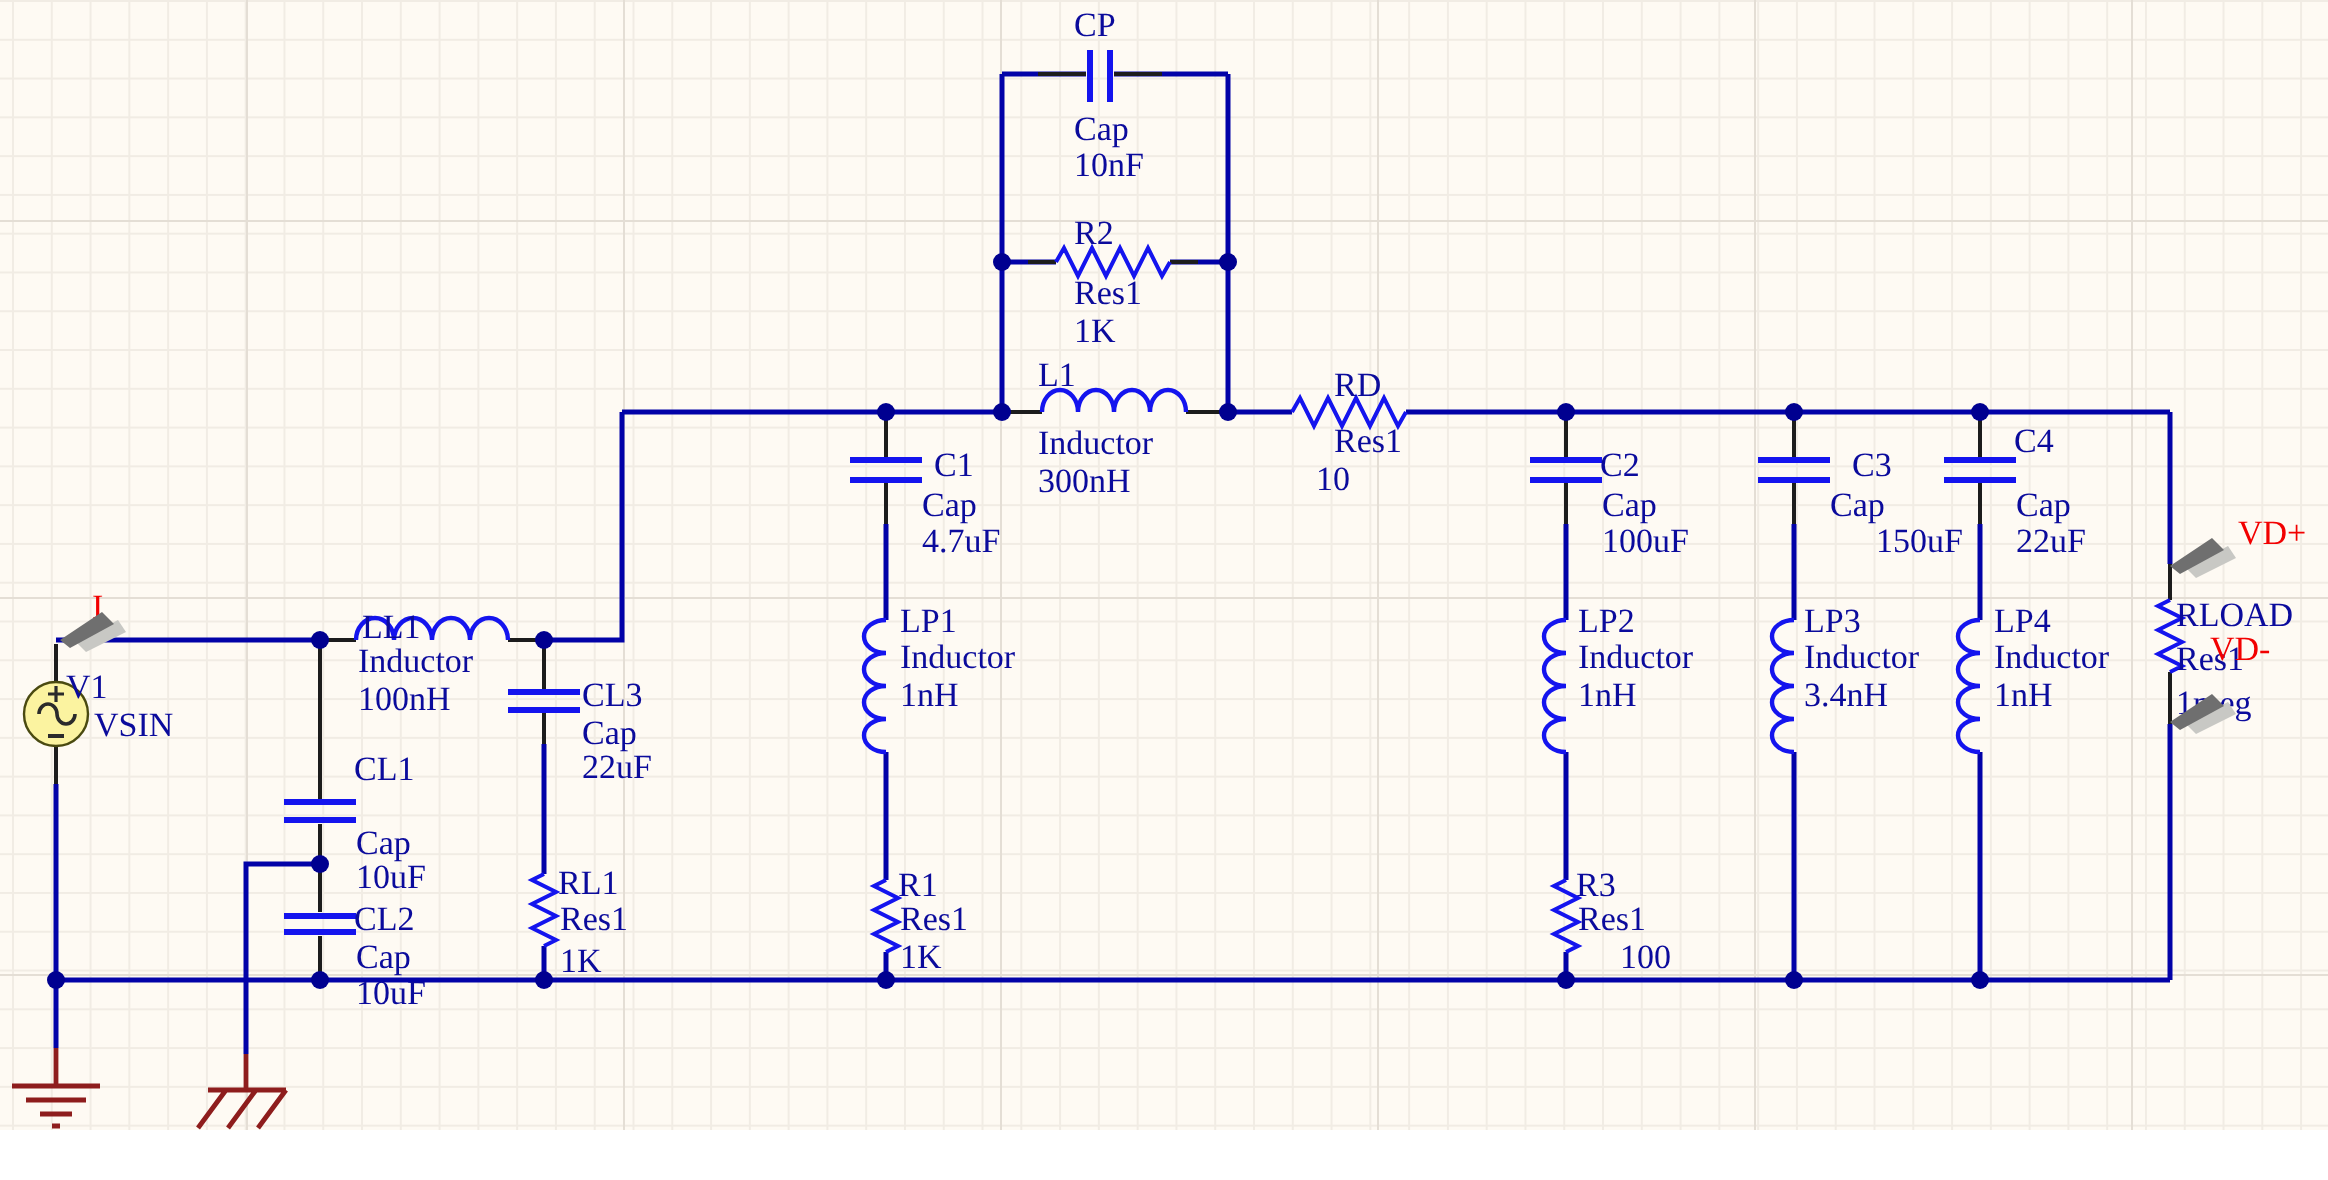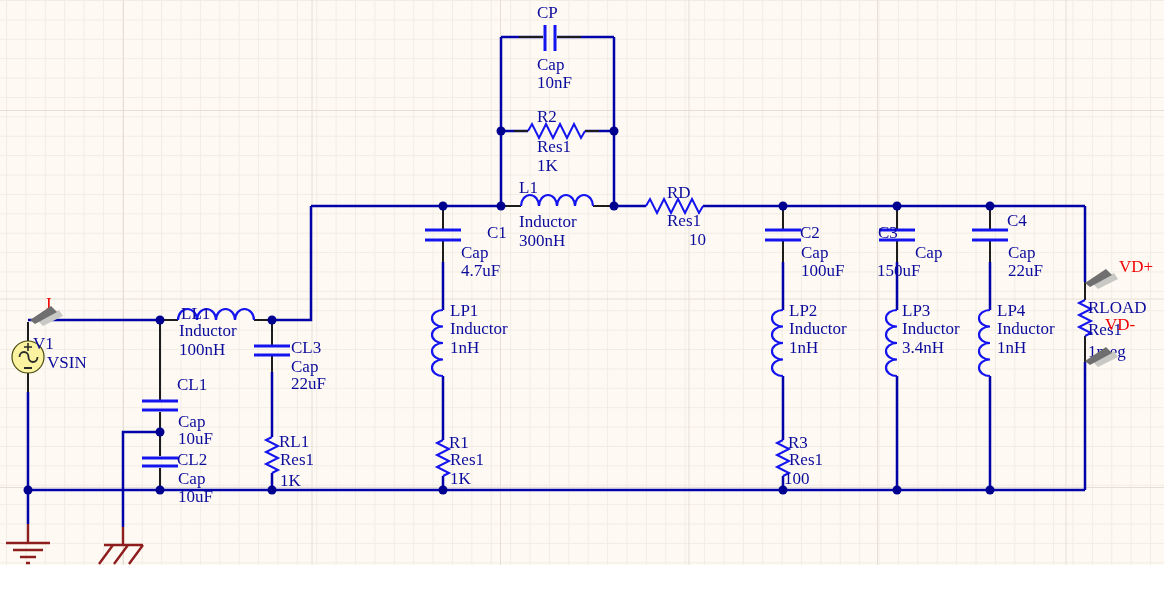--- a/index.html
+++ b/index.html
@@ -180,21 +180,21 @@
     <div class="lbl" style="left:537px;top:108px">R2</div>
     <div class="lbl" style="left:537px;top:138px">Res1</div>
     <div class="lbl" style="left:537px;top:157px">1K</div>
 
     <div class="lbl" style="left:519px;top:179px">L1</div>
     <div class="lbl" style="left:519px;top:213px">Inductor</div>
     <div class="lbl" style="left:519px;top:232px">300nH</div>
 
     <div class="lbl" style="left:667px;top:184px">RD</div>
     <div class="lbl" style="left:667px;top:212px">Res1</div>
-    <div class="lbl" style="left:689px;top:231px">10</div>
+    <div class="lbl" style="left:658px;top:231px">10</div>
 
     <div class="lbl" style="left:33px;top:335px">V1</div>
     <div class="lbl" style="left:47px;top:354px">VSIN</div>
 
     <div class="lbl" style="left:181px;top:305px">LL1</div>
     <div class="lbl" style="left:179px;top:322px">Inductor</div>
     <div class="lbl" style="left:179px;top:341px">100nH</div>
 
     <div class="lbl" style="left:177px;top:376px">CL1</div>
     <div class="lbl" style="left:178px;top:413px">Cap</div>
@@ -205,21 +205,21 @@
     <div class="lbl" style="left:178px;top:488px">10uF</div>
 
     <div class="lbl" style="left:291px;top:339px">CL3</div>
     <div class="lbl" style="left:291px;top:358px">Cap</div>
     <div class="lbl" style="left:291px;top:375px">22uF</div>
 
     <div class="lbl" style="left:279px;top:433px">RL1</div>
     <div class="lbl" style="left:280px;top:451px">Res1</div>
     <div class="lbl" style="left:280px;top:472px">1K</div>
 
-    <div class="lbl" style="left:487px;top:224px">C1</div>
+    <div class="lbl" style="left:467px;top:224px">C1</div>
     <div class="lbl" style="left:461px;top:244px">Cap</div>
     <div class="lbl" style="left:461px;top:262px">4.7uF</div>
 
     <div class="lbl" style="left:450px;top:302px">LP1</div>
     <div class="lbl" style="left:450px;top:320px">Inductor</div>
     <div class="lbl" style="left:450px;top:339px">1nH</div>
 
     <div class="lbl" style="left:449px;top:434px">R1</div>
     <div class="lbl" style="left:450px;top:451px">Res1</div>
     <div class="lbl" style="left:450px;top:470px">1K</div>
@@ -227,25 +227,25 @@
     <div class="lbl" style="left:800px;top:224px">C2</div>
     <div class="lbl" style="left:801px;top:244px">Cap</div>
     <div class="lbl" style="left:801px;top:262px">100uF</div>
 
     <div class="lbl" style="left:789px;top:302px">LP2</div>
     <div class="lbl" style="left:789px;top:320px">Inductor</div>
     <div class="lbl" style="left:789px;top:339px">1nH</div>
 
     <div class="lbl" style="left:788px;top:434px">R3</div>
     <div class="lbl" style="left:789px;top:451px">Res1</div>
-    <div class="lbl" style="left:784px;top:470px">100</div>
-
-    <div class="lbl" style="left:878px;top:224px">C3</div>
+    <div class="lbl" style="left:810px;top:470px">100</div>
+
+    <div class="lbl" style="left:926px;top:224px">C3</div>
     <div class="lbl" style="left:915px;top:244px">Cap</div>
-    <div class="lbl" style="left:877px;top:262px">150uF</div>
+    <div class="lbl" style="left:938px;top:262px">150uF</div>
 
     <div class="lbl" style="left:902px;top:302px">LP3</div>
     <div class="lbl" style="left:902px;top:320px">Inductor</div>
     <div class="lbl" style="left:902px;top:339px">3.4nH</div>
 
     <div class="lbl" style="left:1007px;top:212px">C4</div>
     <div class="lbl" style="left:1008px;top:244px">Cap</div>
     <div class="lbl" style="left:1008px;top:262px">22uF</div>
 
     <div class="lbl" style="left:997px;top:302px">LP4</div>

